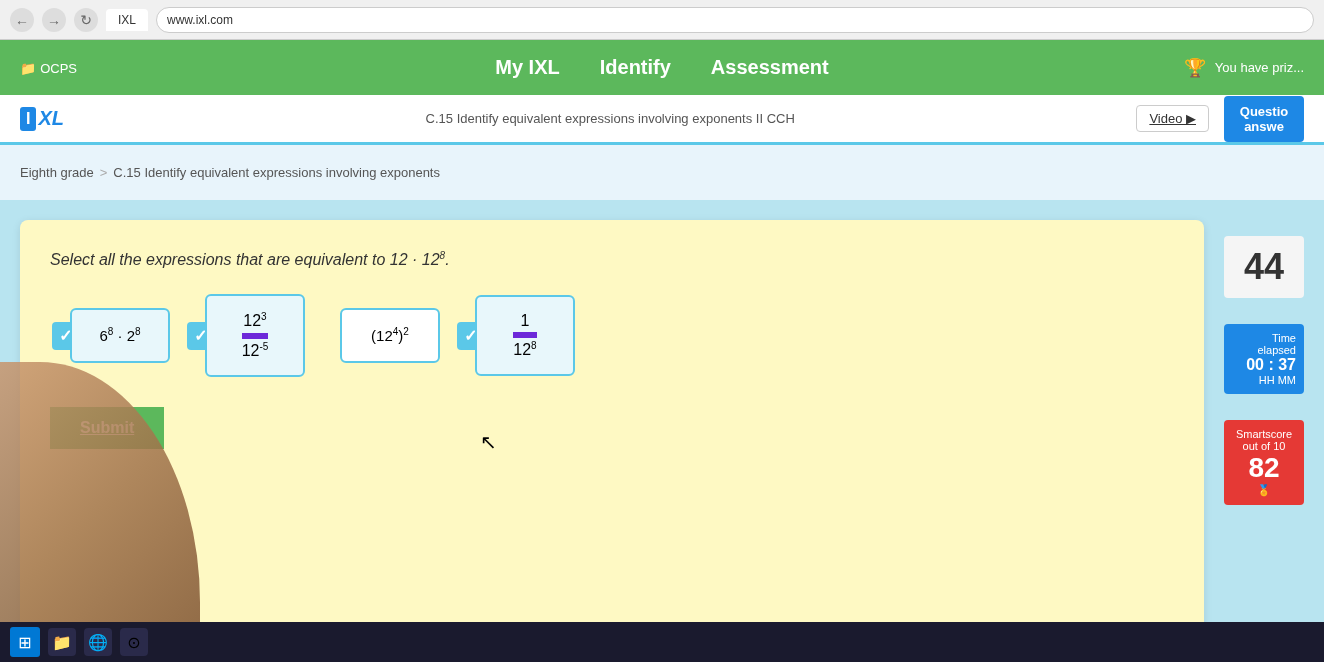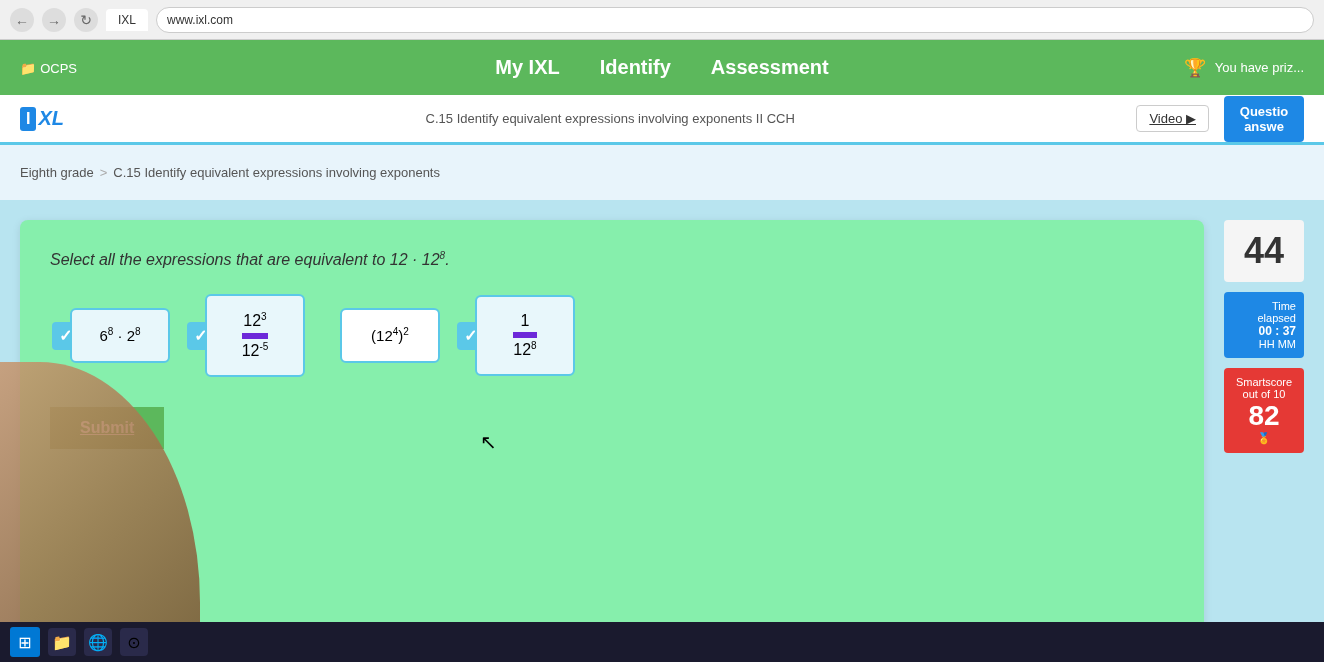--- a/index.html
+++ b/index.html
@@ -172,21 +172,21 @@
     
     .content-area {
       display: flex;
       padding: 20px;
       gap: 20px;
       height: calc(622px - 55px - 50px - 35px);
     }
 
     
     .question-panel {
-      background: #86efac;
+      background: #fef9c3;
       border-radius: 8px;
       padding: 30px;
       flex: 1;
       box-shadow: 0 2px 8px rgba(0,0,0,0.1);
       position: relative;
     }
 
     .question-text {
       font-size: 16px;
       color: #333;
@@ -255,21 +255,22 @@
       cursor: pointer;
       font-weight: bold;
       text-decoration: underline;
     }
 
     
     .right-sidebar {
       width: 80px;
       display: flex;
       flex-direction: column;
-      gap: 10px;
+      gap: 26px;
+      margin-top: 16px;
     }
 
     .score-display {
       background: #f5f5f5;
       border-radius: 4px;
       padding: 10px;
       text-align: center;
       font-size: 36px;
       font-weight: bold;
       color: #333;
@@ -278,21 +279,21 @@
     .time-elapsed {
       background: #1e88e5;
       color: white;
       padding: 8px;
       border-radius: 4px;
       font-size: 11px;
       text-align: right;
     }
 
     .time-value {
-      font-size: 12px;
+      font-size: 16px;
       font-weight: bold;
       display: block;
     }
 
     .smartscore {
       background: #e53935;
       color: white;
       padding: 8px;
       border-radius: 4px;
       font-size: 11px;

